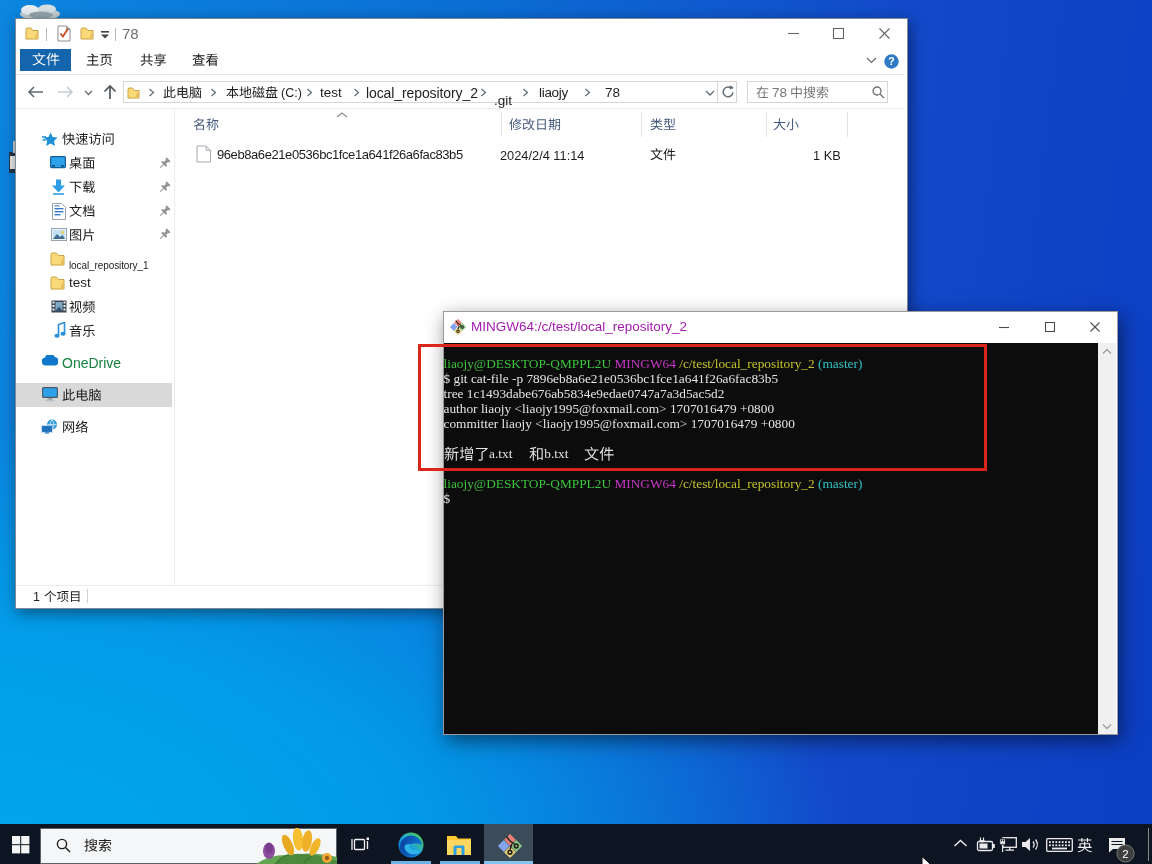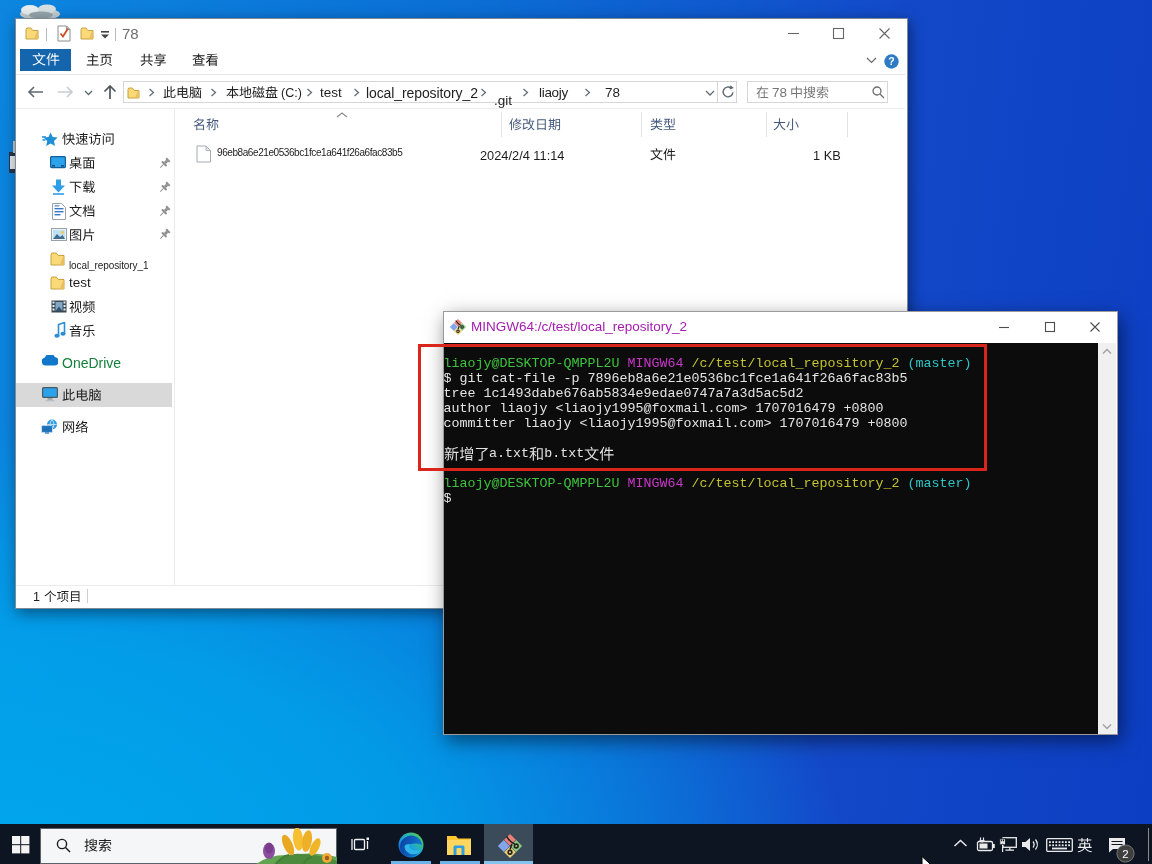--- a/index.html
+++ b/index.html
@@ -1,17 +1,17 @@
 <!DOCTYPE html>
 <html><head><meta charset="utf-8"><style>
 html,body{margin:0;padding:0}
 body{width:1152px;height:864px;overflow:hidden;position:relative;font-family:"Liberation Sans",sans-serif;}
 .abs{position:absolute}
 .t{position:absolute;white-space:pre}
-.mono{font-family:Liberation Mono, monospace}
+.mono{font-family:Liberation Serif, serif}
 </style></head><body>
 <div class="abs" style="left:0;top:0;width:1152px;height:864px;background:radial-gradient(92% 64% at 0% 100%, #00a7eb 0%, rgba(0,165,236,0.8) 40%, rgba(0,160,235,0) 80%), linear-gradient(97deg, #0c86df 0%, #0b6ed5 38%, #1349c9 72%, #0c3ec3 100%);"></div>
 <svg class="abs" style="left:14px;top:0" width="52" height="20">
 <ellipse cx="26" cy="14" rx="20" ry="6" fill="#c3ced3"></ellipse>
     <ellipse cx="16" cy="10" rx="9" ry="5" fill="#e8eef0"></ellipse>
 <ellipse cx="33" cy="9" rx="9" ry="4.5" fill="#d6dfe2"></ellipse>
     <ellipse cx="27" cy="15" rx="12" ry="3.5" fill="#96a7ae"></ellipse>
   </svg>
 <div class="abs" style="left:9px;top:152px;width:7px;height:21px;background:#24364f"></div>
 <div class="abs" style="left:10px;top:156px;width:5px;height:13px;background:#e8eaec"></div>
@@ -354,22 +354,22 @@
 <svg style="position:absolute;left:772.5px;top:116.0px;" width="28" height="17">
     <g fill="#44597c" transform="translate(0,13.2) scale(0.01300,-0.01300)">
       <use href="#c5927" x="0"></use>
       <use href="#c5C0F" x="1000"></use>
     </g>
   </svg>
 <svg class="abs" style="left:196px;top:145px" width="16" height="18">
 <path d="M1 1 H10 L14.5 5.5 V17 H1 Z" fill="#fff" stroke="#a4abb1"></path>
     <path d="M10 1 L14.5 5.5 H10 Z" fill="#e4e7e9" stroke="#a4abb1" stroke-width="0.8"></path>
   </svg>
-<div class="t" style="left:217px;top:147px;font-size:10px;color:#1d1d1d;letter-spacing:-0.42px">96eb8a6e21e0536bc1fce1a641f26a6fac83b5</div>
-<div class="t" style="left:480px;top:147.5px;font-size:12.8px;color:#1d1d1d">2024/2/4 11:14</div>
+<div class="t" style="left:217px;top:147px;font-size:13px;color:#1d1d1d;letter-spacing:-0.42px">96eb8a6e21e0536bc1fce1a641f26a6fac83b5</div>
+<div class="t" style="left:500px;top:147.5px;font-size:12.8px;color:#1d1d1d">2024/2/4 11:14</div>
 <svg style="position:absolute;left:650px;top:145.5px;" width="28" height="17">
     <g fill="#1d1d1d" transform="translate(0,13.2) scale(0.01300,-0.01300)">
       <use href="#c6587" x="0"></use>
       <use href="#c4EF6" x="1000"></use>
     </g>
   </svg>
 <div class="t" style="left:813px;top:147.5px;font-size:12.8px;color:#1d1d1d">1 KB</div>
 <div class="abs" style="left:16px;top:584.5px;width:889px;height:1px;background:#ececec"></div>
 <div class="t" style="left:33px;top:590px;font-size:12.5px;color:#222">1</div>
 <svg style="position:absolute;left:44px;top:588.0px;" width="40" height="17">

